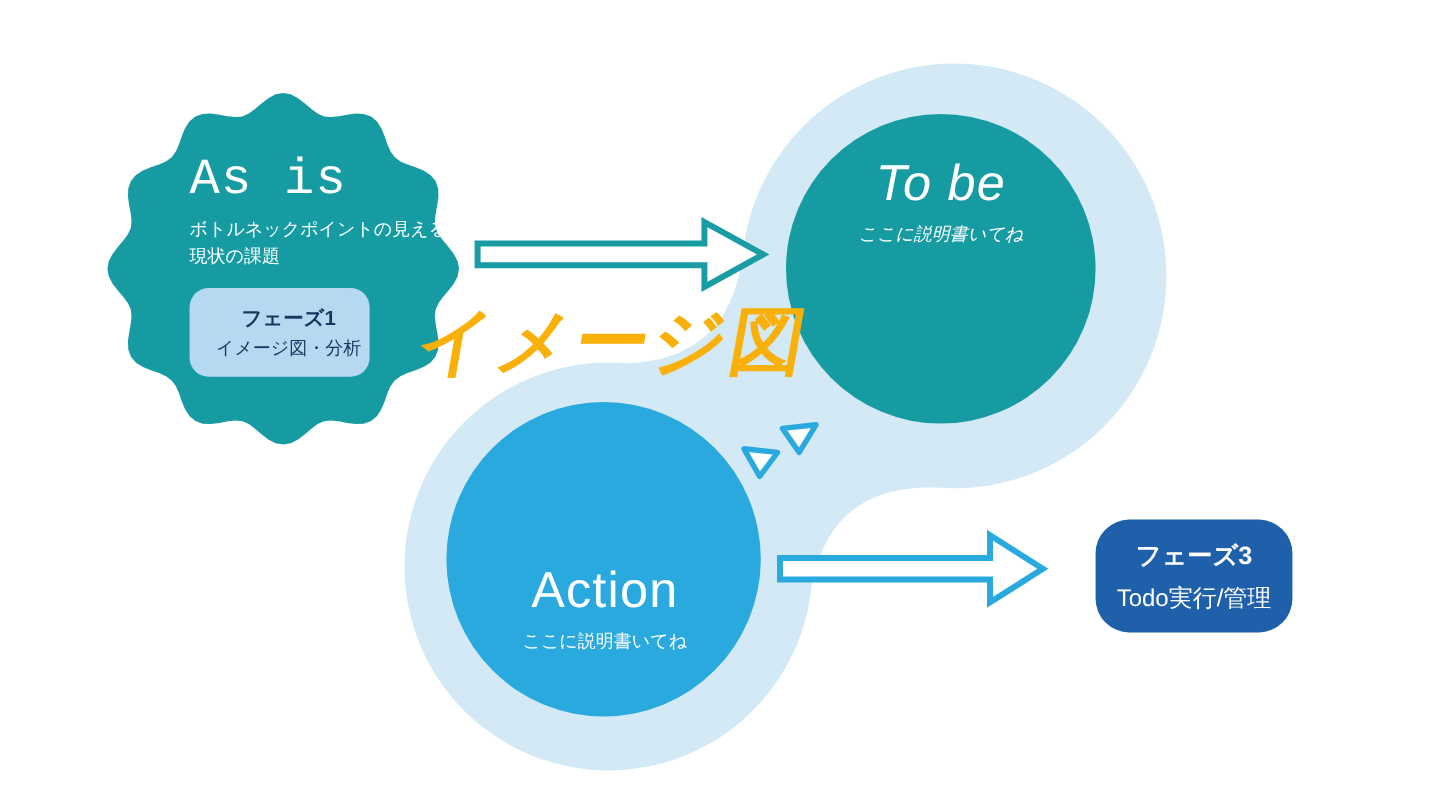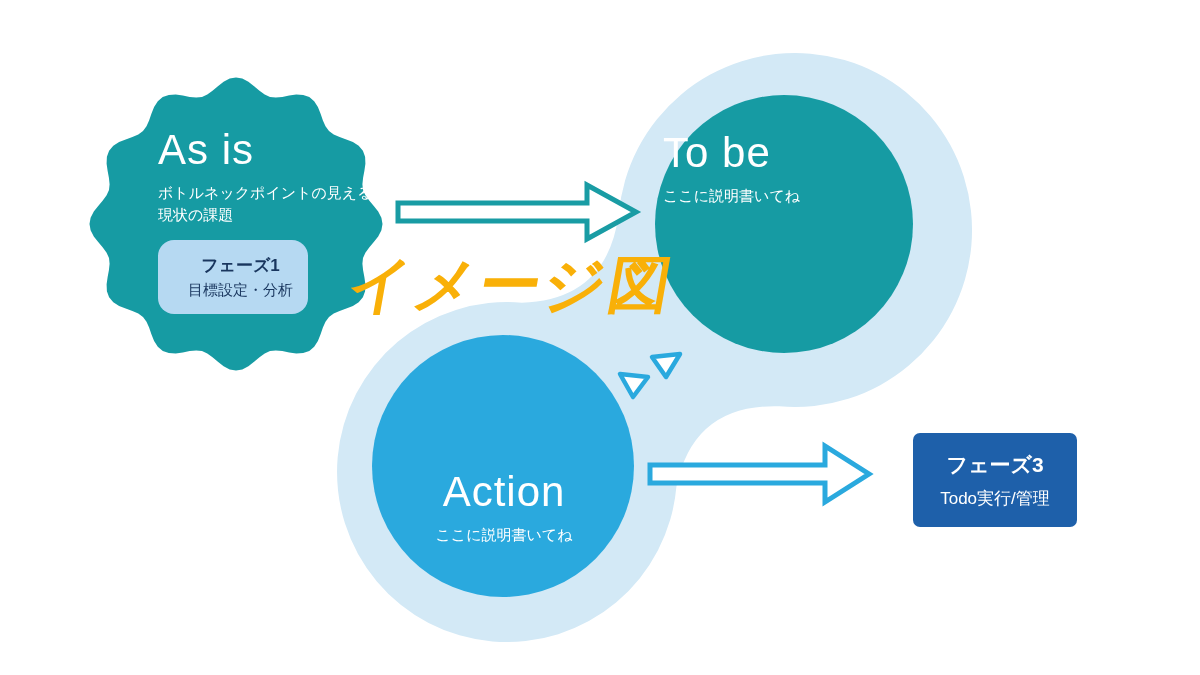--- a/index.html
+++ b/index.html
@@ -4,37 +4,37 @@
 <style>
   html,body{margin:0;padding:0;background:#fff;}
   .canvas{
     position:relative;width:1200px;height:675px;background:#fff;overflow:hidden;
     font-family:"Liberation Sans","DejaVu Sans",sans-serif;
   }
   .shapes{position:absolute;left:0;top:0;}
   .node-block{position:absolute;color:#fff;}
   .node-title{font-size:42px;font-weight:300;letter-spacing:1px;line-height:44px;white-space:nowrap;}
   .node-desc{margin-top:10px;font-size:15px;line-height:22px;font-weight:500;}
-  .asis-block{left:158px;top:128px;text-align:left;}
-  .tobe-block{left:663px;top:131px;width:242px;}
+  .asis-block{left:158px;top:128px;text-align:left;font-family:Liberation Mono, monospace;}
+  .tobe-block{left:663px;top:131px;width:242px;text-align:center;font-style:italic;}
   .action-block{left:383px;top:423px;width:242px;text-align:center;margin-top:47px;}
   .card{
     position:absolute;display:flex;flex-direction:column;align-items:center;justify-content:center;
     text-align:center;box-sizing:border-box;
   }
   .card-title{font-weight:700;}
   .card1{left:158px;top:240px;width:150px;height:74px;border-radius:16px;padding-left:15px;}
   .card1 .card-title{font-size:17px;}
   .card1 .card-line{font-size:15px;margin-top:4px;font-weight:500;}
   .card2{left:712px;top:240px;width:151px;height:73px;border-radius:12px;}
   .card2 .card-title{font-size:16px;line-height:22px;}
   .card2 .card-line{font-size:14.5px;line-height:21px;font-weight:500;}
-  .card3{left:913px;top:433px;width:164px;height:94px;border-radius:7px;}
+  .card3{left:913px;top:433px;width:164px;height:94px;border-radius:28px;}
   .card3 .card-title{font-size:21px;}
-  .card3 .card-line{font-size:17px;margin-top:8px;font-weight:500;}
+  .card3 .card-line{font-size:20px;margin-top:8px;font-weight:500;}
   .overlay-title{
     position:absolute;left:356px;top:243px;font-size:62px;font-weight:600;
     letter-spacing:2px;white-space:nowrap;transform:skewX(-10deg);transform-origin:left top;
   }
 </style>
 </head>
 <body>
 
 <div class="canvas">
 
@@ -63,21 +63,21 @@
   <div class="node-block asis-block" style="color: rgb(255, 255, 255);">
     <div class="node-title">As is</div>
     <div class="node-desc">
       <div>ボトルネックポイントの見える化</div>
       <div>現状の課題</div>
     </div>
   </div>
 
   <div class="card card1" style="background-color: rgb(182, 217, 242); color: rgb(25, 54, 94);">
     <div class="card-title">フェーズ1</div>
-    <div class="card-line">目標設定・分析</div>
+    <div class="card-line">イメージ図・分析</div>
   </div>
 
   <div class="node-block tobe-block" style="color: rgb(255, 255, 255);">
     <div class="node-title">To be</div>
     <div class="node-desc">ここに説明書いてね</div>
   </div>
 
 
   <div class="node-block action-block" style="color: rgb(255, 255, 255);">
     <div class="node-title">Action</div>

